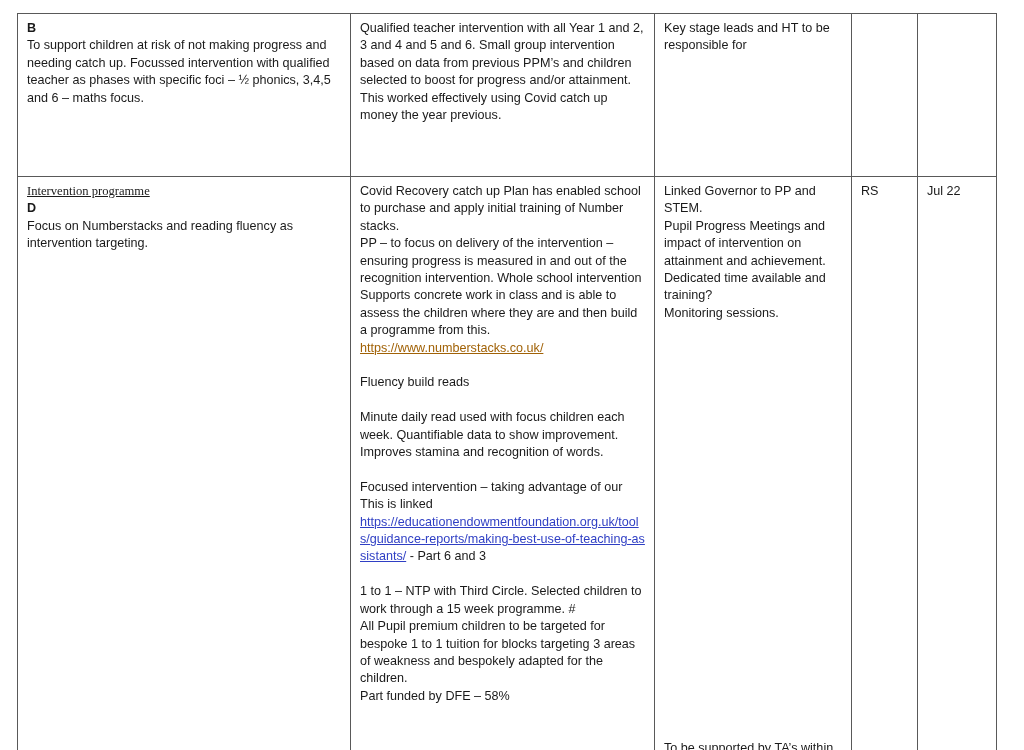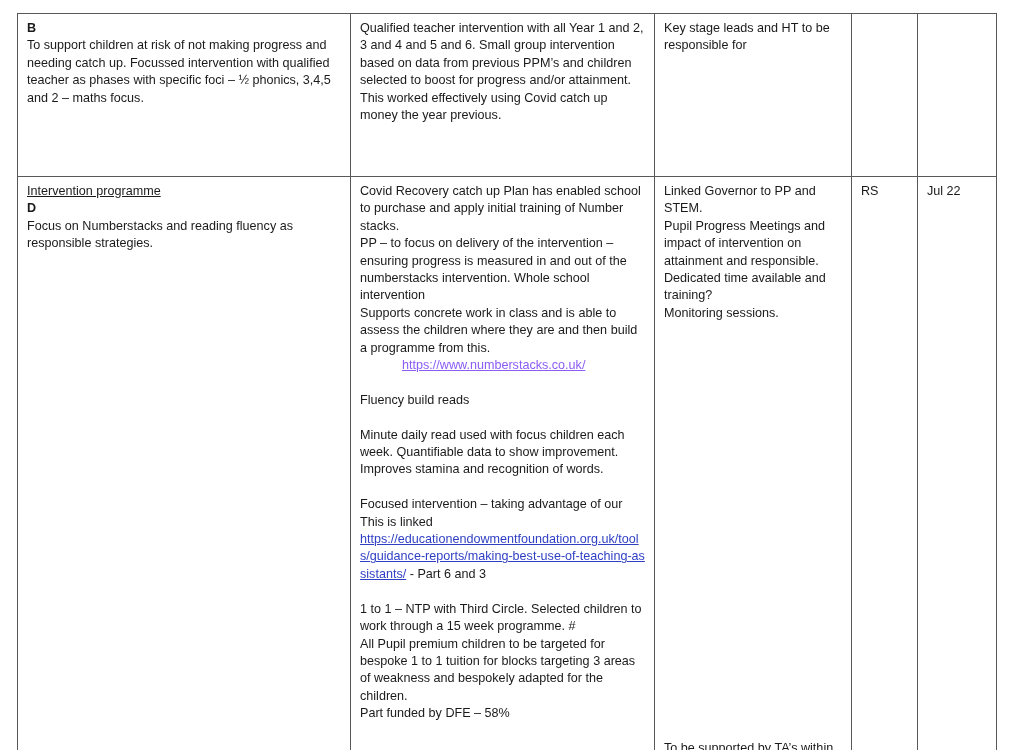--- a/index.html
+++ b/index.html
@@ -49,29 +49,29 @@
   col.c5 { width: 79px; }
 
   .row-a td { height: 150px; }
   .row-b td { height: 546px; }
 
   .b-label {
     font-weight: bold;
   }
   .u-head {
     text-decoration: underline;
+    font-family: Liberation Serif, serif;
   }
   .blank-line {
     display: block;
     height: 17.4px;
   }
   .link-plain {
     text-decoration: underline;
-    color: #8b5cf6;
-    margin-left: 42px;
+    color: #a16207;
   }
   .link-blue {
     text-decoration: underline;
     color: #2f3fc4;
     word-break: break-all;
   }
   .cell-block {
     display: block;
   }
   .push-down {
@@ -90,64 +90,64 @@
         <col class="c2">
         <col class="c3">
         <col class="c4">
         <col class="c5">
     </colgroup>
     <tbody>
 
       <tr class="row-a">
         <td>
           <span class="cell-block b-label">B</span>
-          <span class="cell-block">To support children at risk of not making progress and needing catch up. Focussed intervention with qualified teacher as phases with specific foci – ½ phonics, 3,4,5 and 2 – maths focus.</span>
+          <span class="cell-block">To support children at risk of not making progress and needing catch up. Focussed intervention with qualified teacher as phases with specific foci – ½ phonics, 3,4,5 and 6 – maths focus.</span>
         </td>
         <td>
           <span class="cell-block">Qualified teacher intervention with all Year 1 and 2, 3 and 4 and 5 and 6. Small group intervention based on data from previous PPM’s and children selected to boost for progress and/or attainment. This worked effectively using Covid catch up money the year previous.</span>
         </td>
         <td>
           <span class="cell-block">Key stage leads and HT to be responsible for</span>
         </td>
         <td>
           <span class="cell-block"></span>
         </td>
         <td>
           <span class="cell-block"></span>
         </td>
       </tr>
 
       <tr class="row-b">
         <td>
           <span class="cell-block u-head">Intervention programme</span>
           <span class="cell-block b-label">D</span>
-          <span class="cell-block">Focus on Numberstacks and reading fluency as responsible strategies.</span>
+          <span class="cell-block">Focus on Numberstacks and reading fluency as intervention targeting.</span>
         </td>
 
         <td>
           <span class="cell-block">Covid Recovery catch up Plan has enabled school to purchase and apply initial training of Number stacks.</span>
-          <span class="cell-block">PP – to focus on delivery of the intervention – ensuring progress is measured in and out of the numberstacks intervention. Whole school intervention</span>
+          <span class="cell-block">PP – to focus on delivery of the intervention – ensuring progress is measured in and out of the recognition intervention. Whole school intervention</span>
           <span class="cell-block">Supports concrete work in class and is able to assess the children where they are and then build a programme from this.</span>
           <span class="cell-block link-plain">https://www.numberstacks.co.uk/</span>
           <span class="blank-line"></span>
           <span class="cell-block">Fluency build reads</span>
           <span class="blank-line"></span>
           <span class="cell-block">Minute daily read used with focus children each week. Quantifiable data to show improvement. Improves stamina and recognition of words.</span>
           <span class="blank-line"></span>
           <span class="cell-block">Focused intervention – taking advantage of our This is linked</span>
           <span class="cell-block"><span class="link-blue">https://educationendowmentfoundation.org.uk/tools/guidance-reports/making-best-use-of-teaching-assistants/</span><span> - Part 6 and 3</span></span>
           <span class="blank-line"></span>
           <span class="cell-block">1 to 1 – NTP with Third Circle. Selected children to work through a 15 week programme. #</span>
           <span class="cell-block">All Pupil premium children to be targeted for bespoke 1 to 1 tuition for blocks targeting 3 areas of weakness and bespokely adapted for the children.</span>
           <span class="cell-block">Part funded by DFE – 58%</span>
         </td>
 
         <td>
           <span class="cell-block">Linked Governor to PP and STEM.</span>
-          <span class="cell-block">Pupil Progress Meetings and impact of intervention on attainment and responsible.</span>
+          <span class="cell-block">Pupil Progress Meetings and impact of intervention on attainment and achievement.</span>
           <span class="cell-block">Dedicated time available and training?</span>
           <span class="cell-block">Monitoring sessions.</span>
           <span class="push-down">To be supported by TA’s within class for KS1 and lower ks2.</span>
         </td>
 
         <td>
           <span class="cell-block">RS</span>
         </td>
 
         <td>

